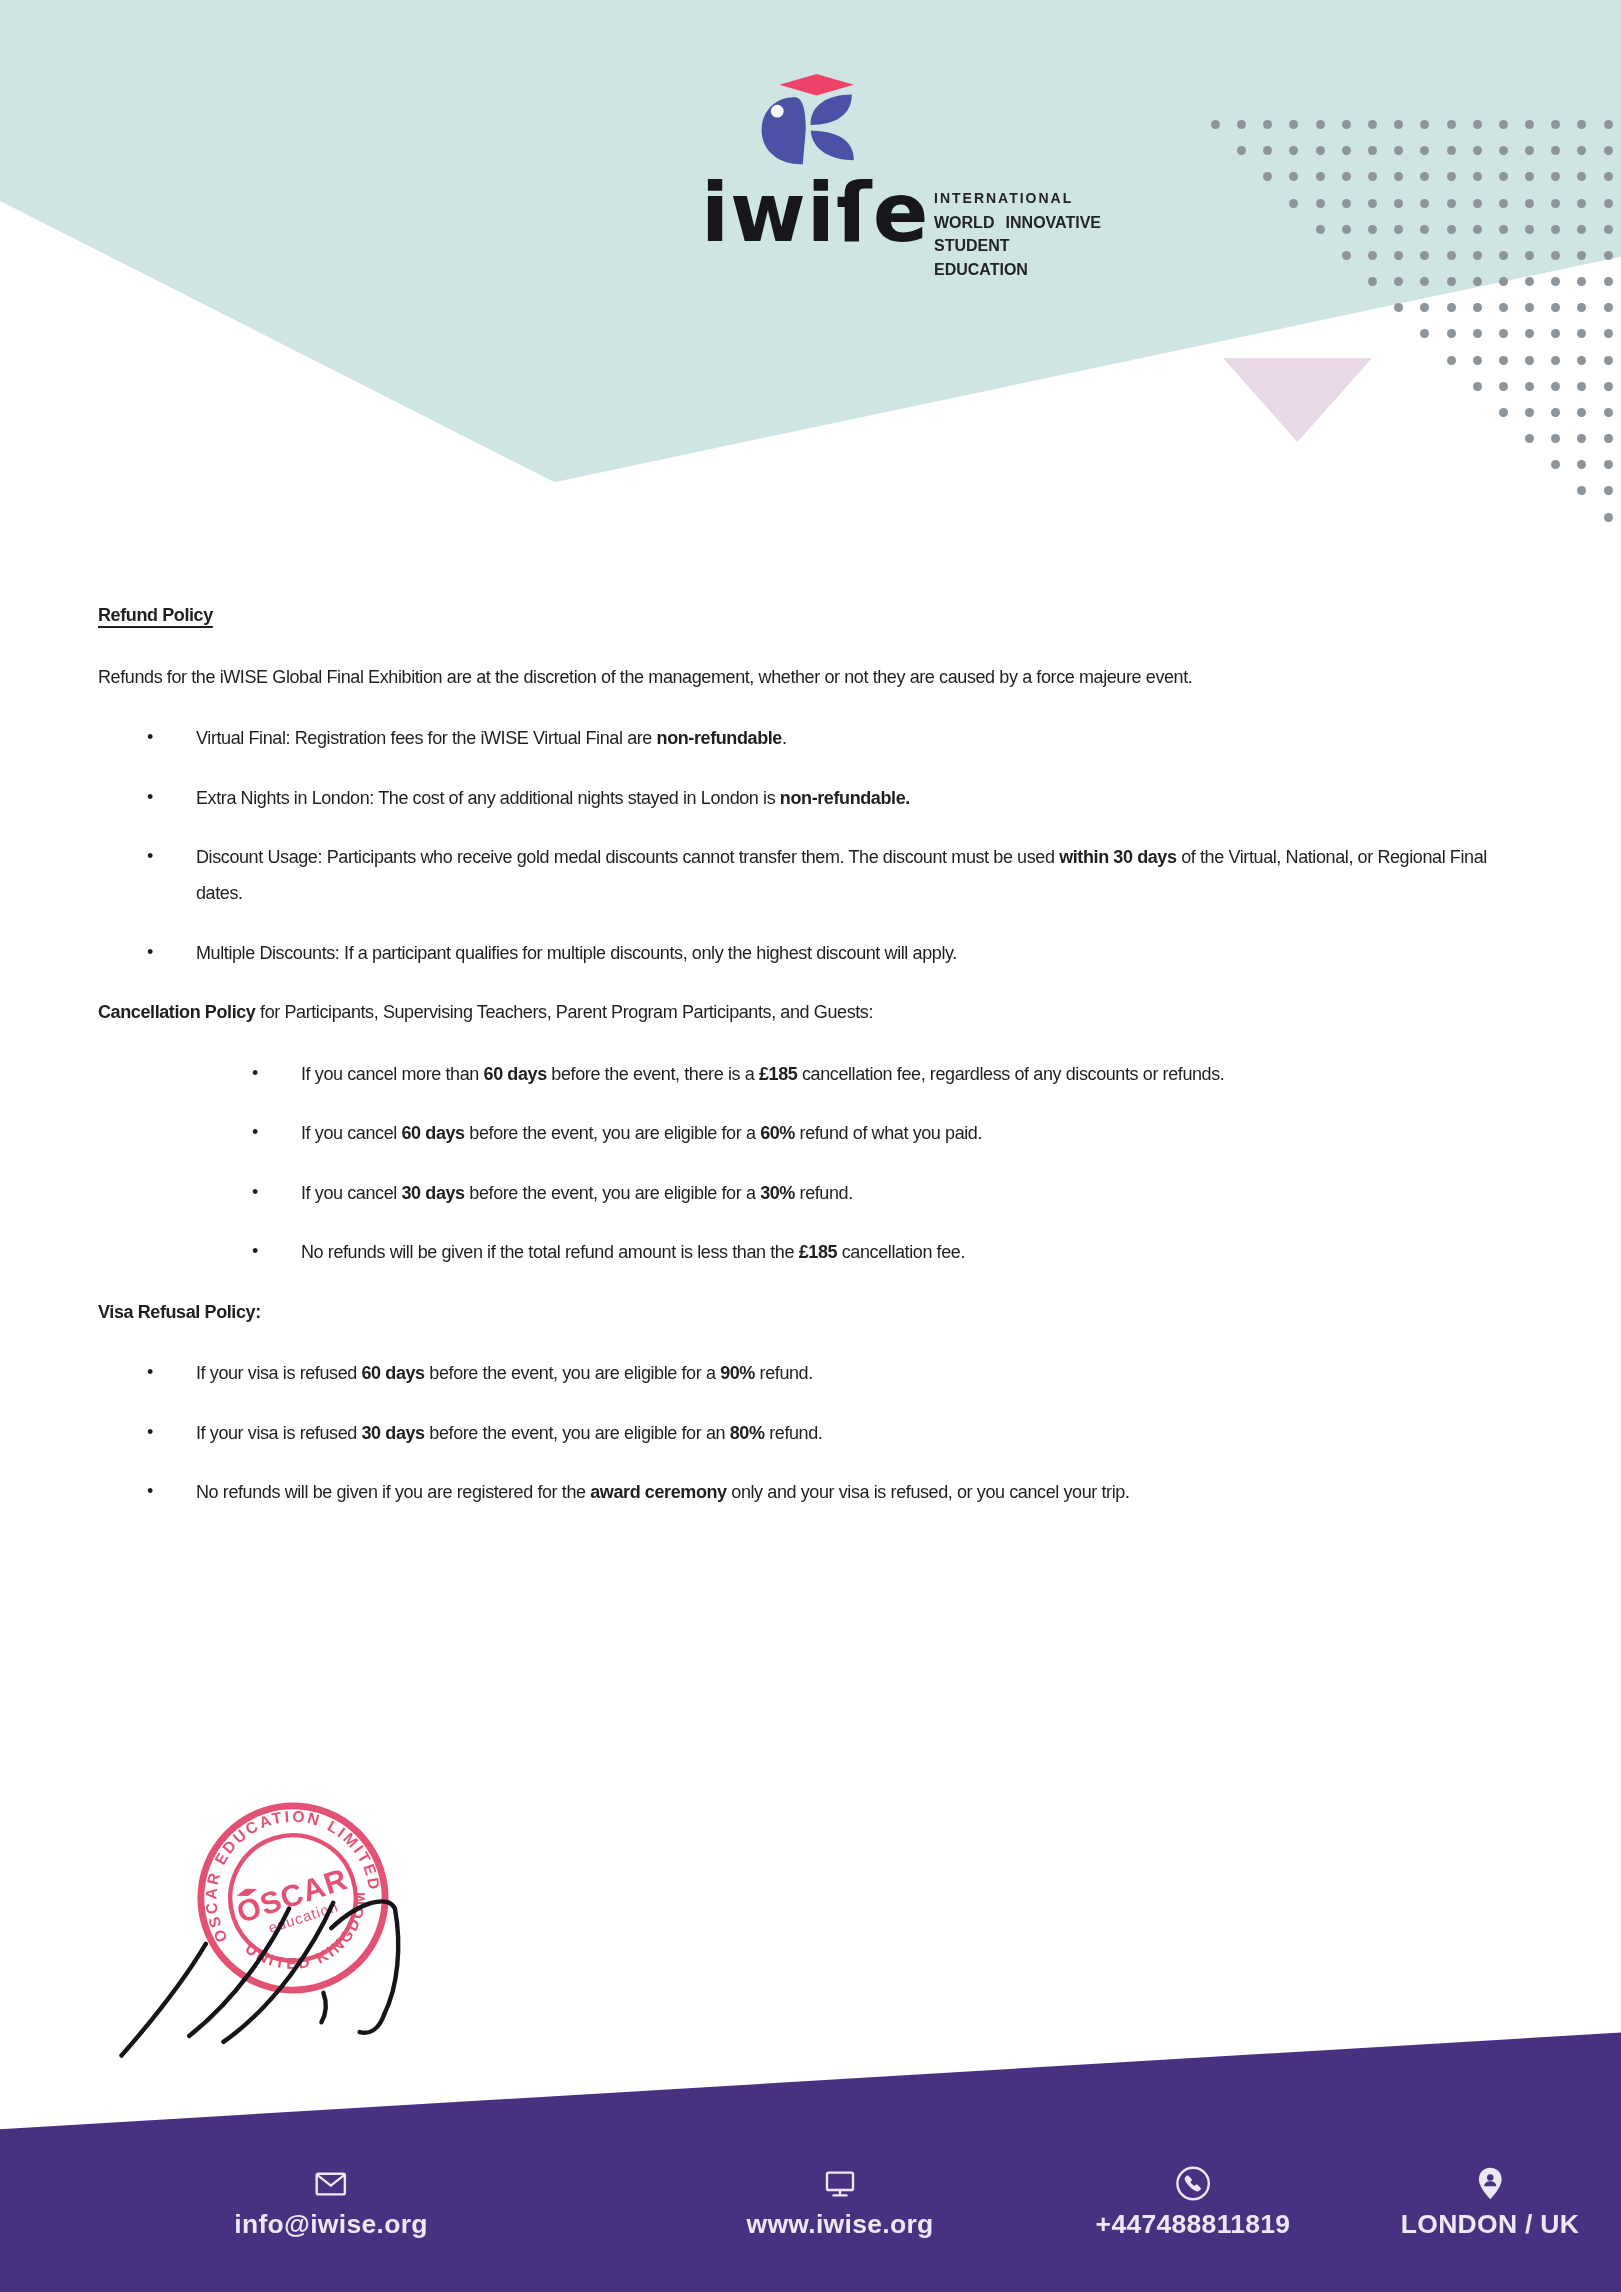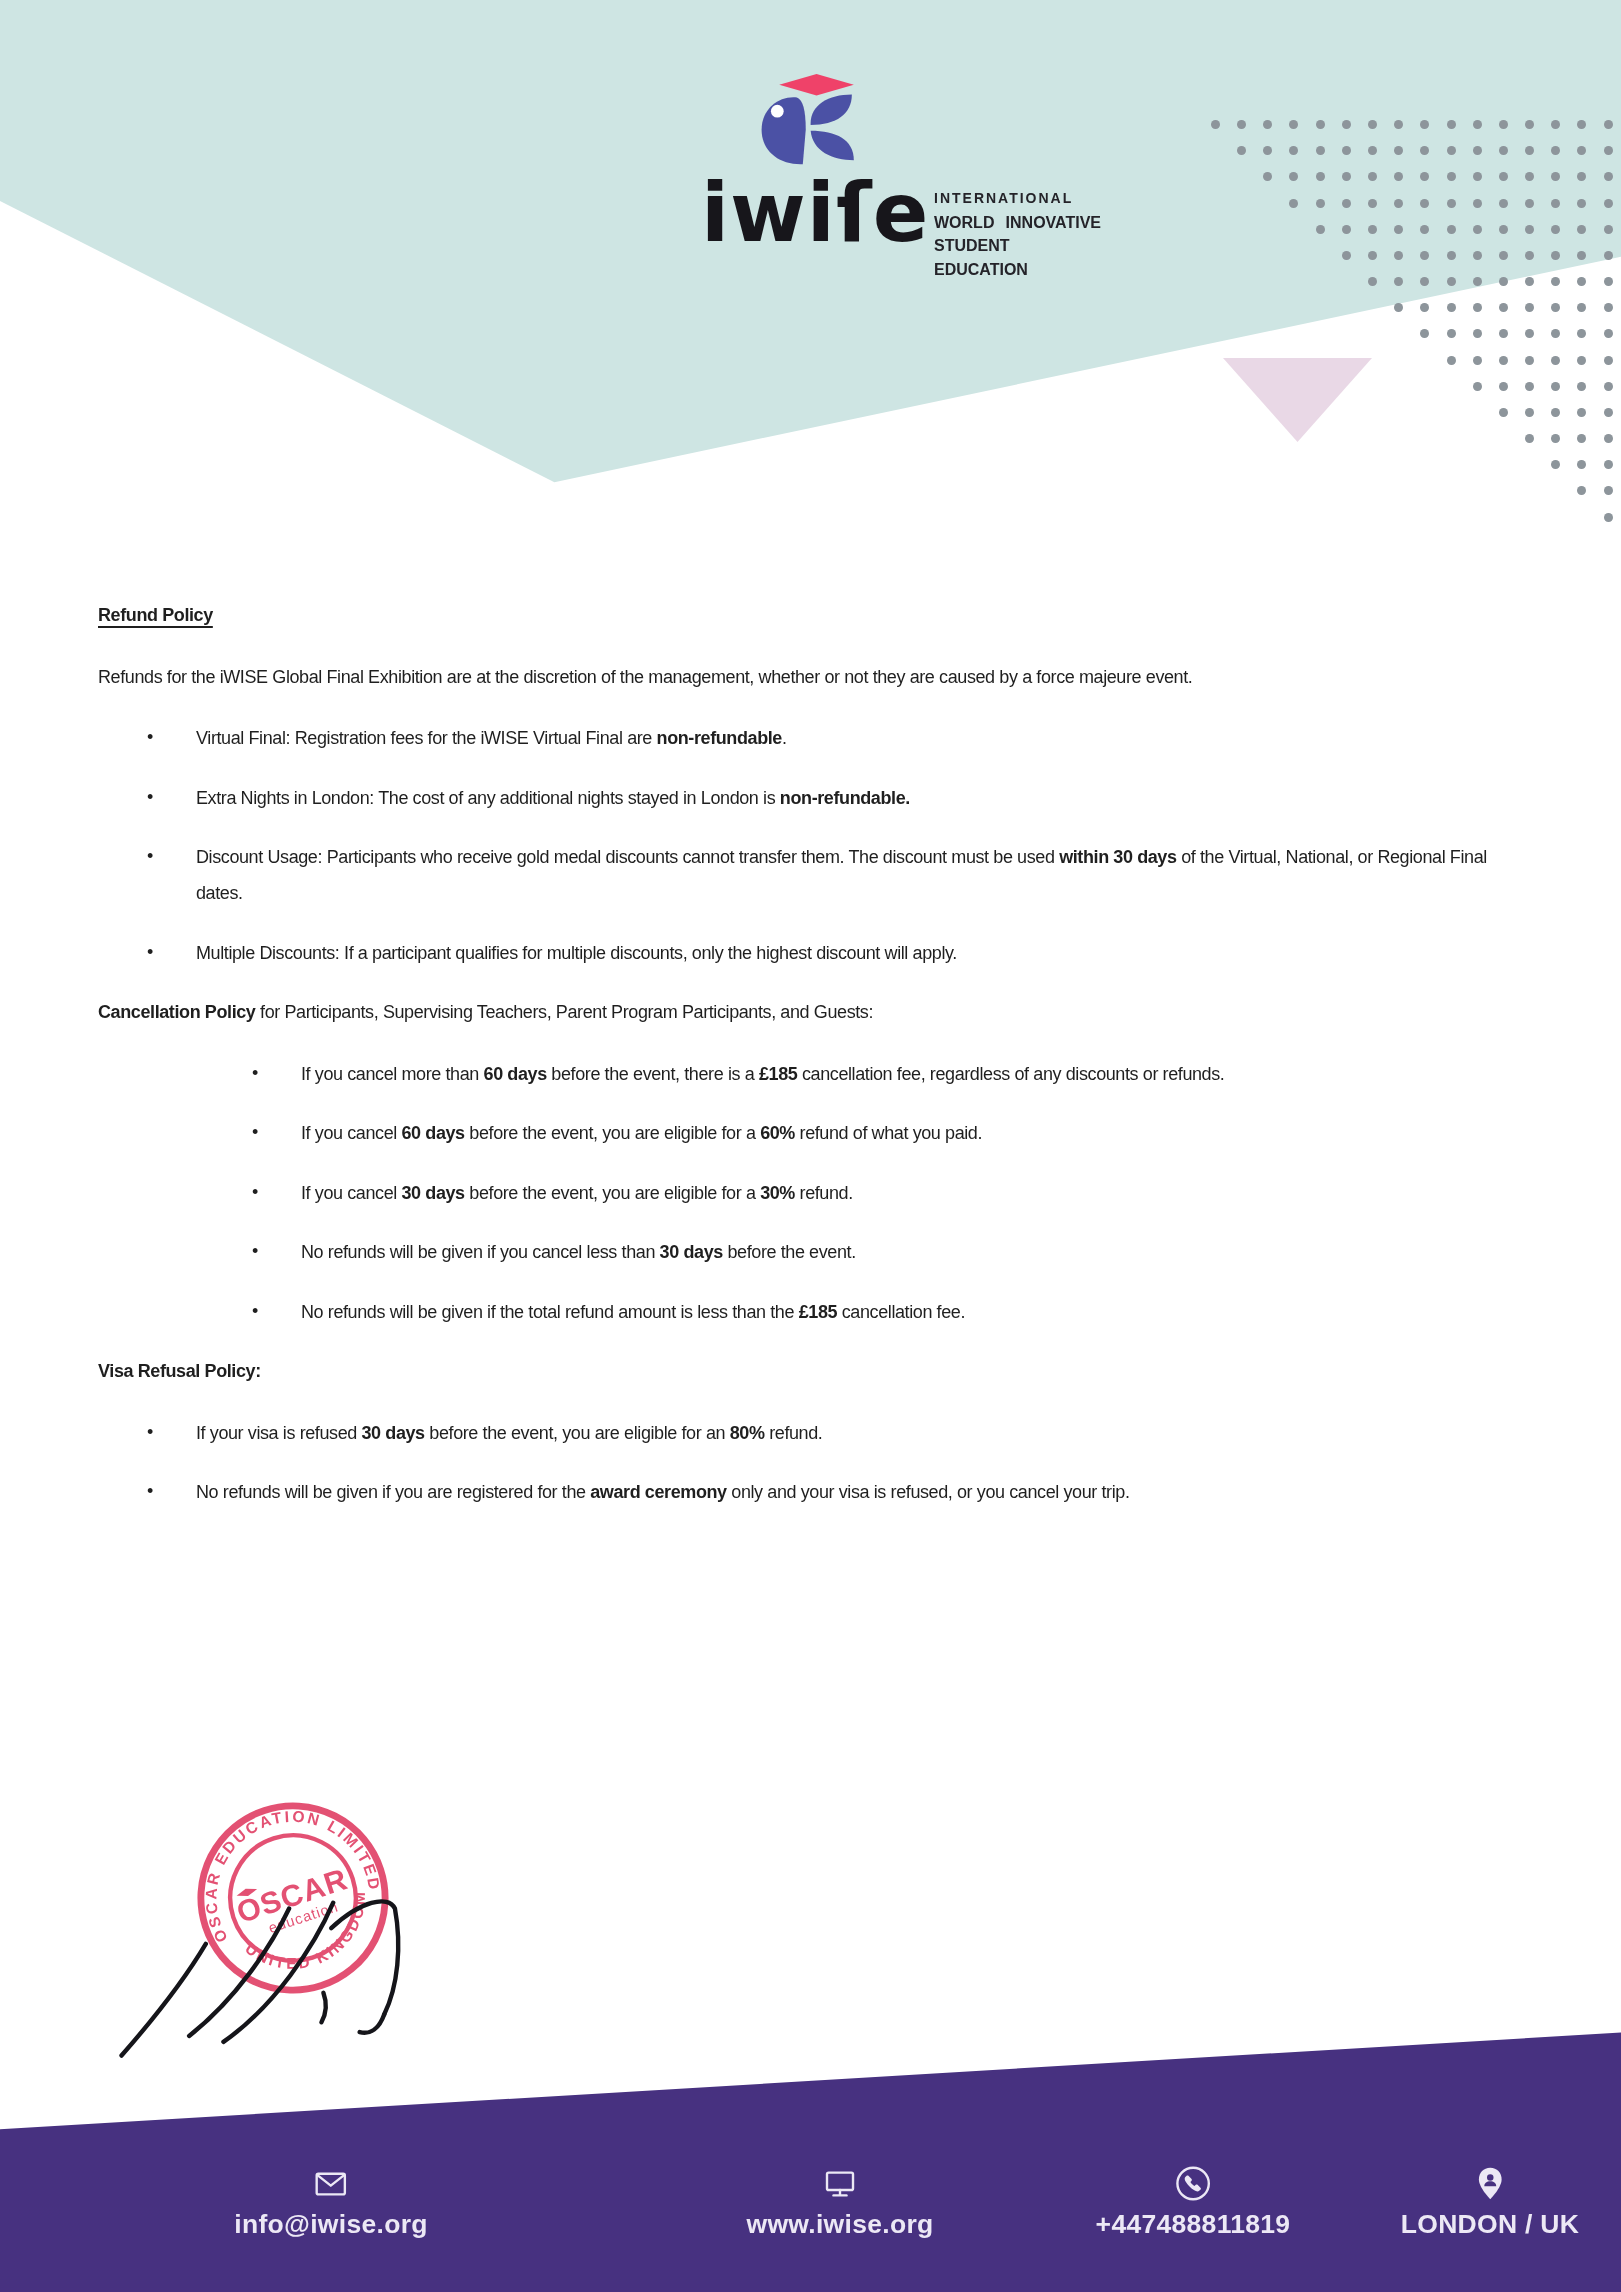--- a/index.html
+++ b/index.html
@@ -220,25 +220,25 @@
         <li><span>Virtual Final: Registration fees for the iWISE Virtual Final are </span><b>non-refundable</b><span>.</span></li>
         <li><span>Extra Nights in London: The cost of any additional nights stayed in London is </span><b>non-refundable.</b></li>
         <li><span>Discount Usage: Participants who receive gold medal discounts cannot transfer them. The discount must be used </span><b>within 30 days</b><span> of the Virtual, National, or Regional Final dates.</span></li>
         <li><span>Multiple Discounts: If a participant qualifies for multiple discounts, only the highest discount will apply.</span></li>
       </ul>
     <p><b>Cancellation Policy</b><span> for Participants, Supervising Teachers, Parent Program Participants, and Guests:</span></p>
     <ul class="level2">
         <li><span>If you cancel more than </span><b>60 days</b><span> before the event, there is a </span><b>£185</b><span> cancellation fee, regardless of any discounts or refunds.</span></li>
         <li><span>If you cancel </span><b>60 days</b><span> before the event, you are eligible for a </span><b>60%</b><span> refund of what you paid.</span></li>
         <li><span>If you cancel </span><b>30 days</b><span> before the event, you are eligible for a </span><b>30%</b><span> refund.</span></li>
-        <li><span>No refunds will be given if you cancel less than </span><b>30 days</b><span> before the event.</span></li>
         <li><span>No refunds will be given if the total refund amount is less than the </span><b>£185</b><span> cancellation fee.</span></li>
       </ul>
     <p><b>Visa Refusal Policy:</b></p>
     <ul class="level1">
+        <li><span>If your visa is refused </span><b>60 days</b><span> before the event, you are eligible for a </span><b>90%</b><span> refund.</span></li>
         <li><span>If your visa is refused </span><b>30 days</b><span> before the event, you are eligible for an </span><b>80%</b><span> refund.</span></li>
         <li><span>No refunds will be given if you are registered for the </span><b>award ceremony</b><span> only and your visa is refused, or you cancel your trip.</span></li>
       </ul>
   </div>
 
   <svg class="stamp" width="196" height="196" viewBox="0 0 200 200">
     <g transform="rotate(-18 100 100)">
       <circle class="ring" cx="100" cy="100" r="94" stroke-width="7"></circle>
       <circle class="ring" cx="100" cy="100" r="64" stroke-width="4.5"></circle>
       <defs>

